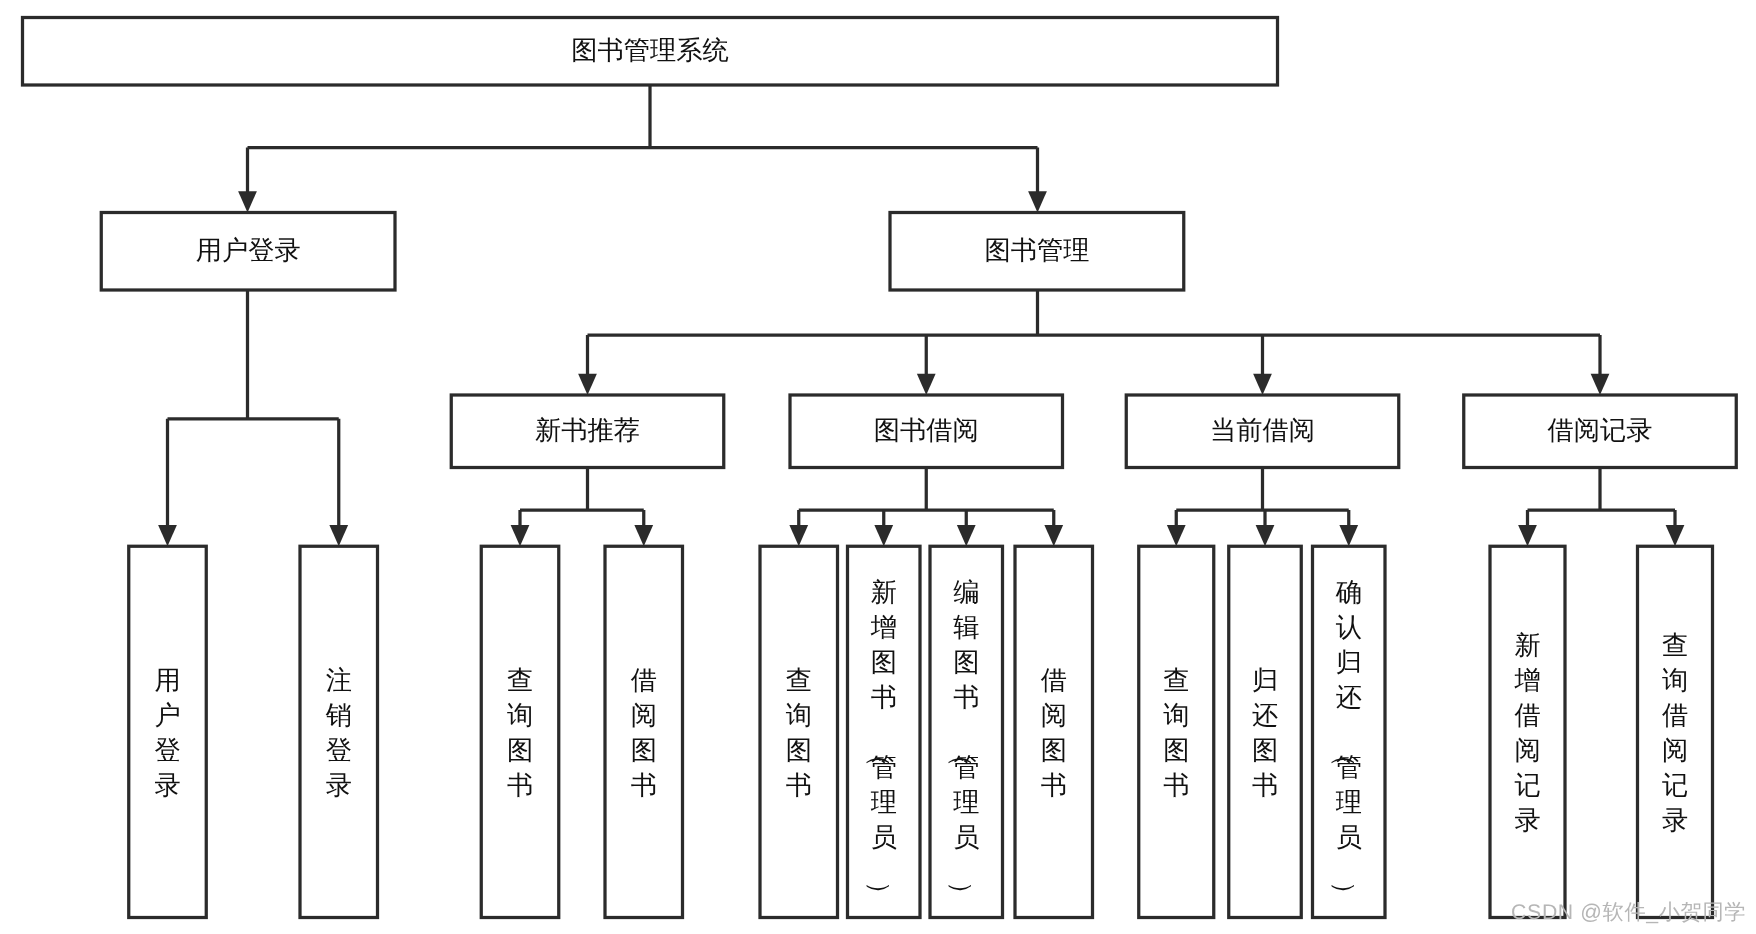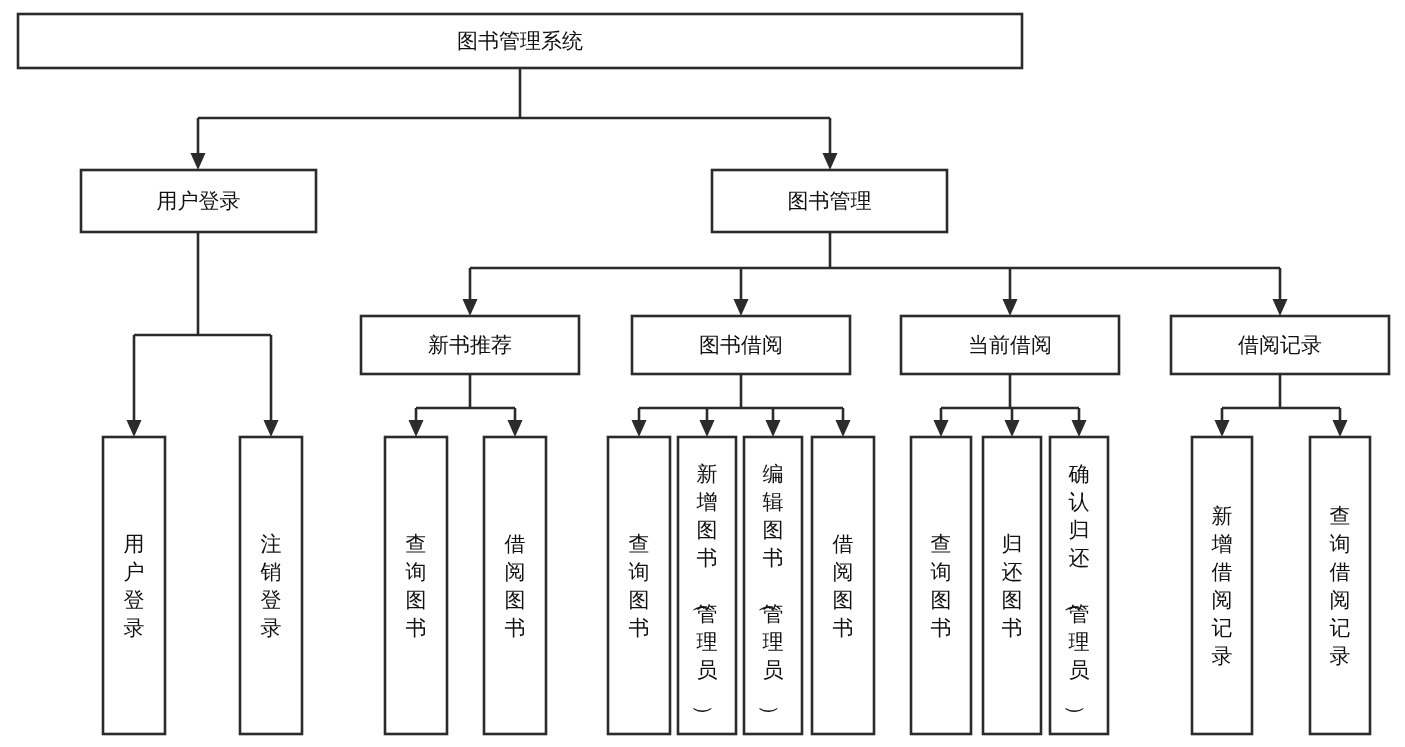--- a/index.html
+++ b/index.html
@@ -215,13 +215,14 @@
           <rect x="1192" y="437" width="60" height="297" class="node-rect"></rect>
           <text x="1222" y="0" class="node-label-leaf"><tspan x="1222" y="523.34">新</tspan><tspan x="1222" y="551.34">增</tspan><tspan x="1222" y="579.34">借</tspan><tspan x="1222" y="607.34">阅</tspan><tspan x="1222" y="635.34">记</tspan><tspan x="1222" y="663.34">录</tspan></text>
         </g>
         <g>
           <rect x="1310" y="437" width="60" height="297" class="node-rect"></rect>
           <text x="1340" y="0" class="node-label-leaf"><tspan x="1340" y="523.34">查</tspan><tspan x="1340" y="551.34">询</tspan><tspan x="1340" y="579.34">借</tspan><tspan x="1340" y="607.34">阅</tspan><tspan x="1340" y="635.34">记</tspan><tspan x="1340" y="663.34">录</tspan></text>
         </g>
       </g>
   </svg>
 
+  <div class="watermark">CSDN @软件_小贺同学</div>
 </div>
 
 </body></html>

